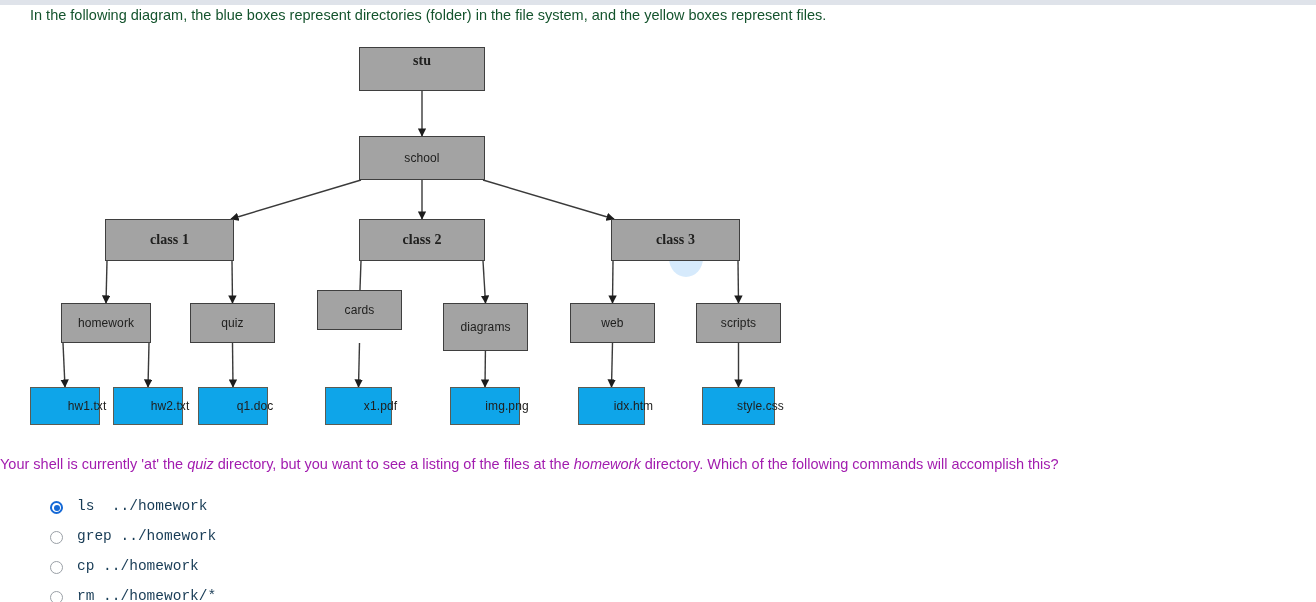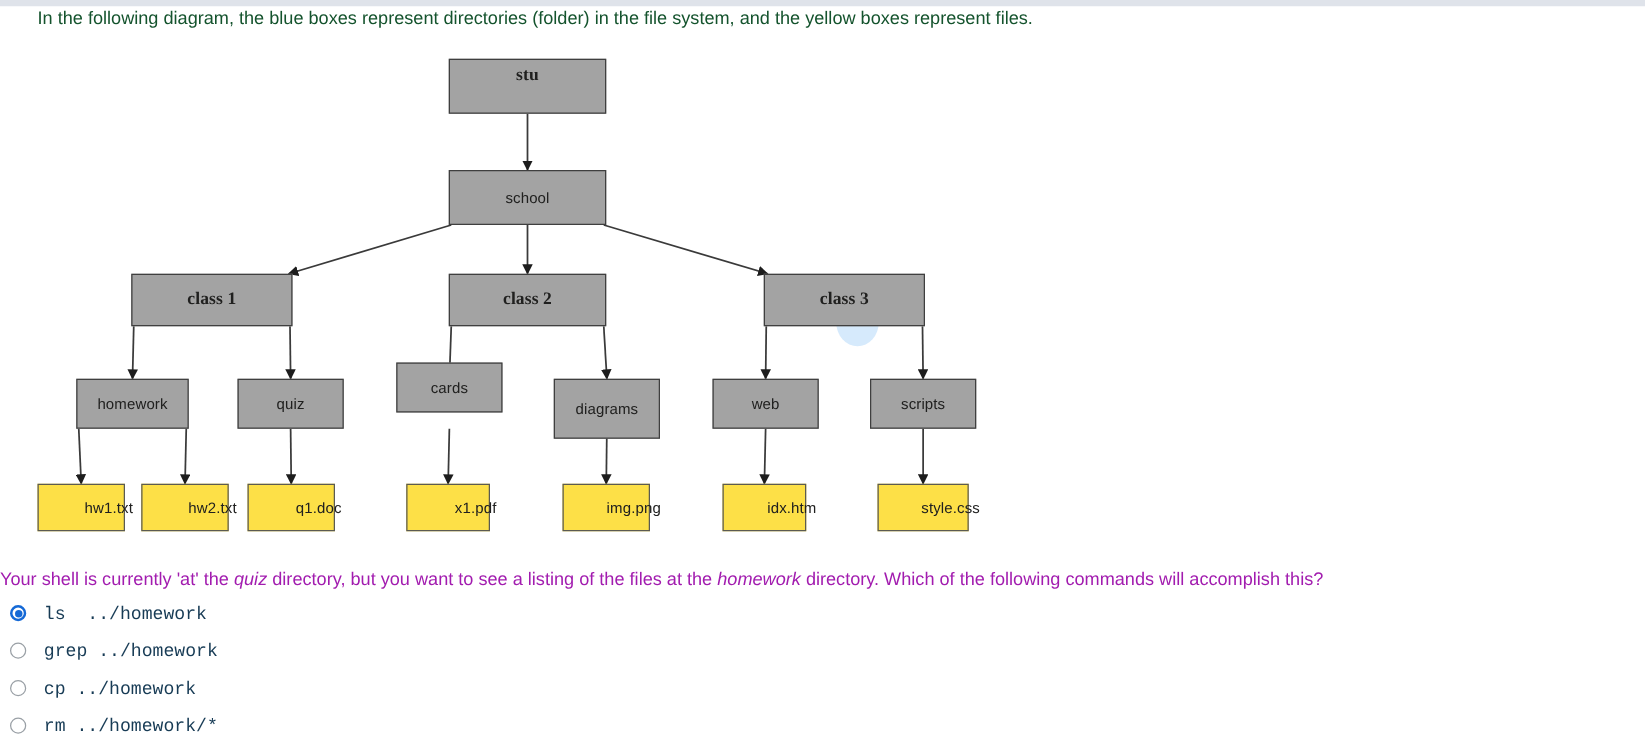--- a/index.html
+++ b/index.html
@@ -58,21 +58,21 @@
     justify-content: center;
     font-size: 12px;
     color: #20201f;
     text-align: center;
     letter-spacing: 0.1px;
   }
   .dir {
     background: #a3a3a3;
   }
   .file {
-    background: #fde047;
+    background: #0ea5e9;
     border-color: #5b5b52;
     padding-left: 44px;
   }
   .bold-serif {
     font-family: "Liberation Serif", serif;
     font-weight: bold;
     font-size: 14px;
   }
   
   .top-label {
@@ -102,22 +102,23 @@
   #question .em { font-style: italic; }
 
   #options {
     position: absolute;
     left: 0px;
     top: 484px;
     width: 600px;
   }
   .option-row {
     display: flex;
-    align-items: flex-start;
+    align-items: flex-end;
     height: 30px;
+    padding-left: 42px;
   }
   .radio {
     width: 13px;
     height: 13px;
     border-radius: 50%;
     box-sizing: border-box;
     border: 1.5px solid #9aa0a6;
     background: #ffffff;
     margin-left: 8px;
     margin-right: 14px;

